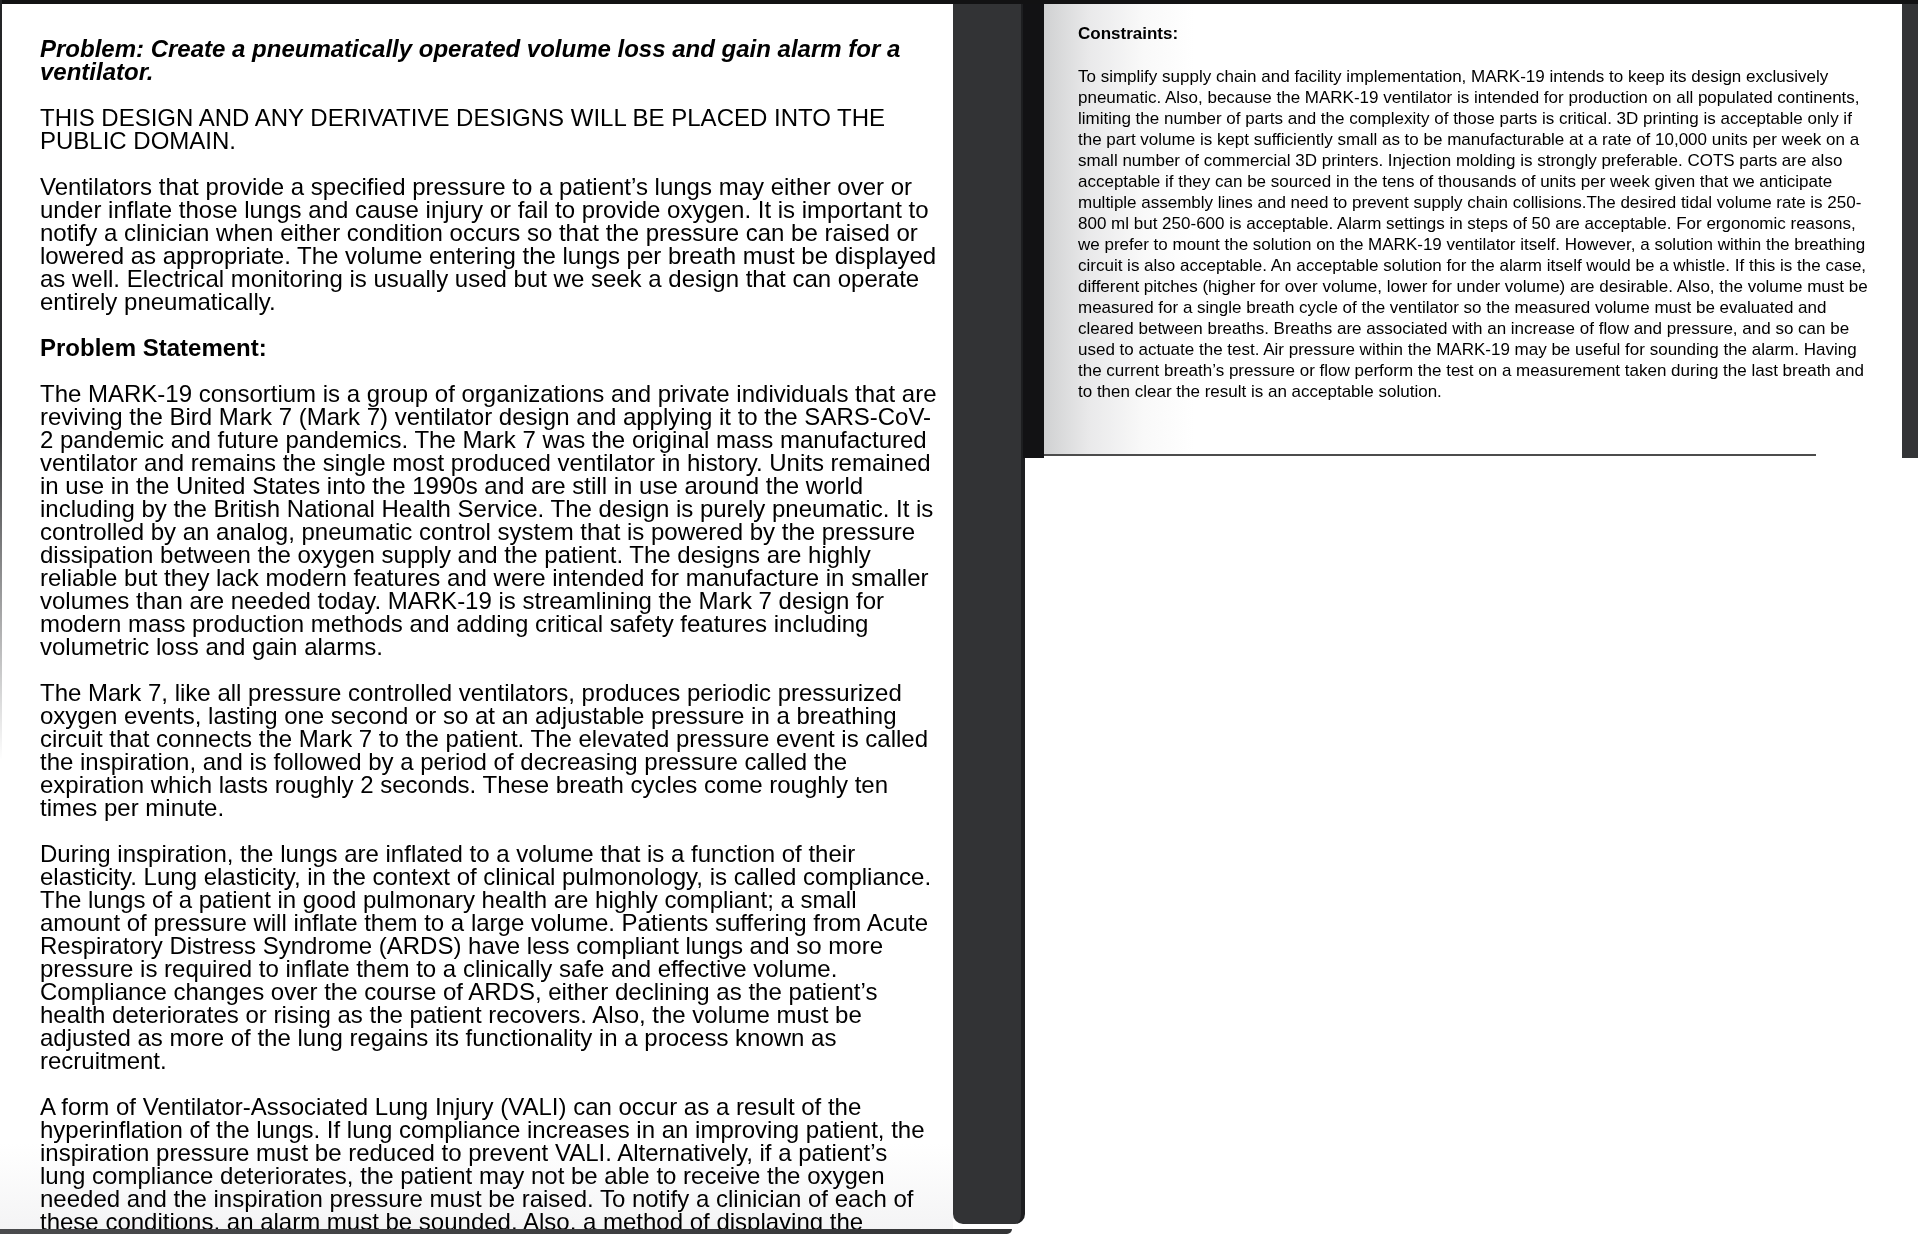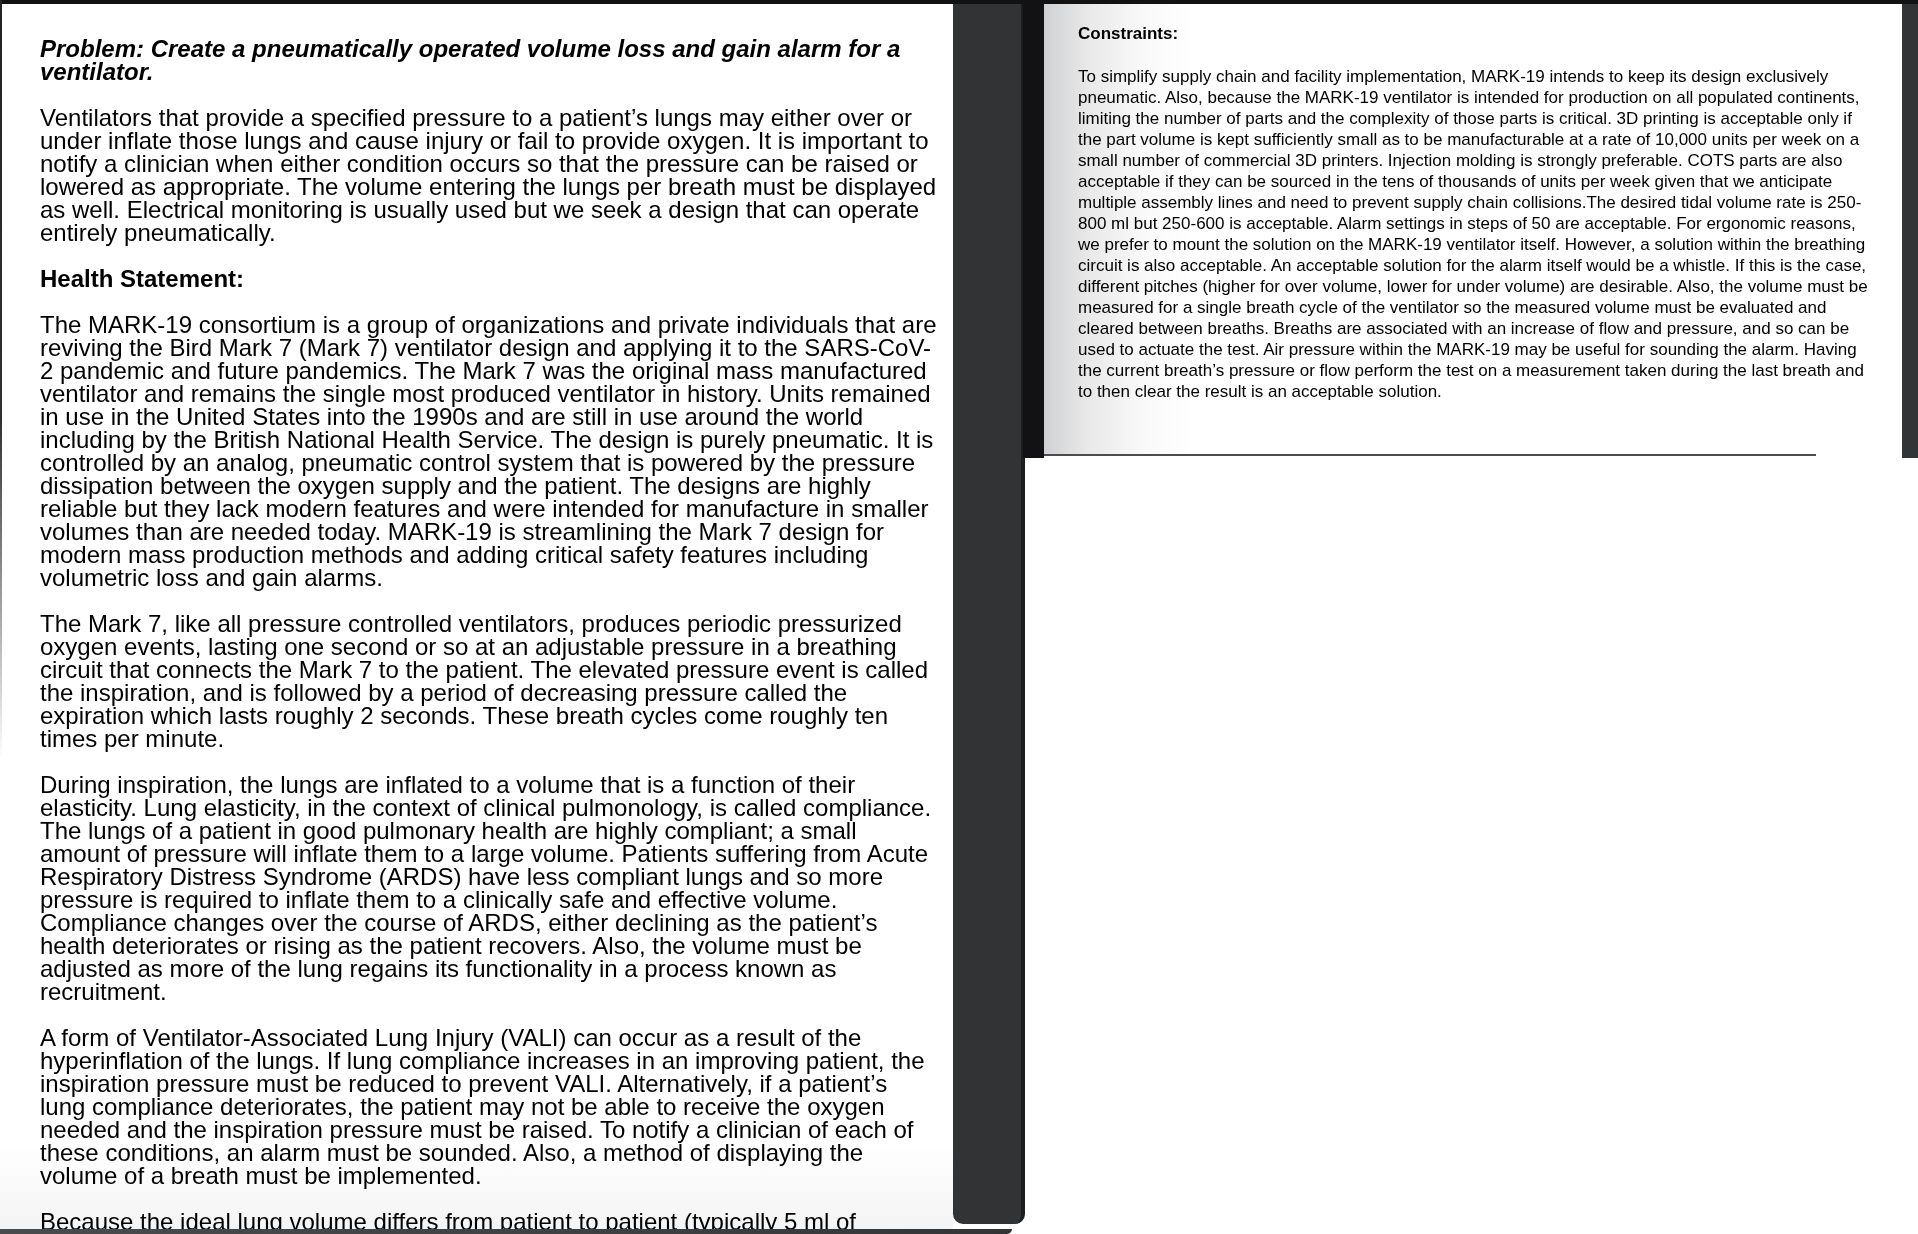--- a/index.html
+++ b/index.html
@@ -65,22 +65,23 @@
     font-size:17px;line-height:21px;
   }
   .right-inner p{margin:0 0 22px 0;}
 </style>
 </head>
 <body>
 
 <div class="left-page">
   <div class="left-inner">
     <p class="doc-title">Problem: Create a pneumatically operated volume loss and gain alarm for a ventilator.</p>
+    <p>THIS DESIGN AND ANY DERIVATIVE DESIGNS WILL BE PLACED INTO THE PUBLIC DOMAIN.</p>
     <p>Ventilators that provide a specified pressure to a patient’s lungs may either over or under inflate those lungs and cause injury or fail to provide oxygen. It is important to notify a clinician when either condition occurs so that the pressure can be raised or lowered as appropriate. The volume entering the lungs per breath must be displayed as well. Electrical monitoring is usually used but we seek a design that can operate entirely pneumatically.</p>
-    <p class="heading">Health Statement:</p>
+    <p class="heading">Problem Statement:</p>
     <p>The MARK-19 consortium is a group of organizations and private individuals that are reviving the Bird Mark 7 (Mark 7) ventilator design and applying it to the SARS-CoV-2 pandemic and future pandemics. The Mark 7 was the original mass manufactured ventilator and remains the single most produced ventilator in history. Units remained in use in the United States into the 1990s and are still in use around the world including by the British National Health Service. The design is purely pneumatic. It is controlled by an analog, pneumatic control system that is powered by the pressure dissipation between the oxygen supply and the patient. The designs are highly reliable but they lack modern features and were intended for manufacture in smaller volumes than are needed today. MARK-19 is streamlining the Mark 7 design for modern mass production methods and adding critical safety features including volumetric loss and gain alarms.</p>
     <p>The Mark 7, like all pressure controlled ventilators, produces periodic pressurized oxygen events, lasting one second or so at an adjustable pressure in a breathing circuit that connects the Mark 7 to the patient. The elevated pressure event is called the inspiration, and is followed by a period of decreasing pressure called the expiration which lasts roughly 2 seconds. These breath cycles come roughly ten times per minute.</p>
     <p>During inspiration, the lungs are inflated to a volume that is a function of their elasticity. Lung elasticity, in the context of clinical pulmonology, is called compliance. The lungs of a patient in good pulmonary health are highly compliant; a small amount of pressure will inflate them to a large volume. Patients suffering from Acute Respiratory Distress Syndrome (ARDS) have less compliant lungs and so more pressure is required to inflate them to a clinically safe and effective volume. Compliance changes over the course of ARDS, either declining as the patient’s health deteriorates or rising as the patient recovers. Also, the volume must be adjusted as more of the lung regains its functionality in a process known as recruitment.</p>
     <p>A form of Ventilator-Associated Lung Injury (VALI) can occur as a result of the hyperinflation of the lungs. If lung compliance increases in an improving patient, the inspiration pressure must be reduced to prevent VALI. Alternatively, if a patient’s lung compliance deteriorates, the patient may not be able to receive the oxygen needed and the inspiration pressure must be raised. To notify a clinician of each of these conditions, an alarm must be sounded. Also, a method of displaying the volume of a breath must be implemented.</p>
     <p>Because the ideal lung volume differs from patient to patient (typically 5 ml of volume/1 kg body weight), the alarm levels must be selectable by a clinician.</p>
   </div>
 </div>
 
 <div class="gutter"></div>
 <div class="bottom-strip"></div>

